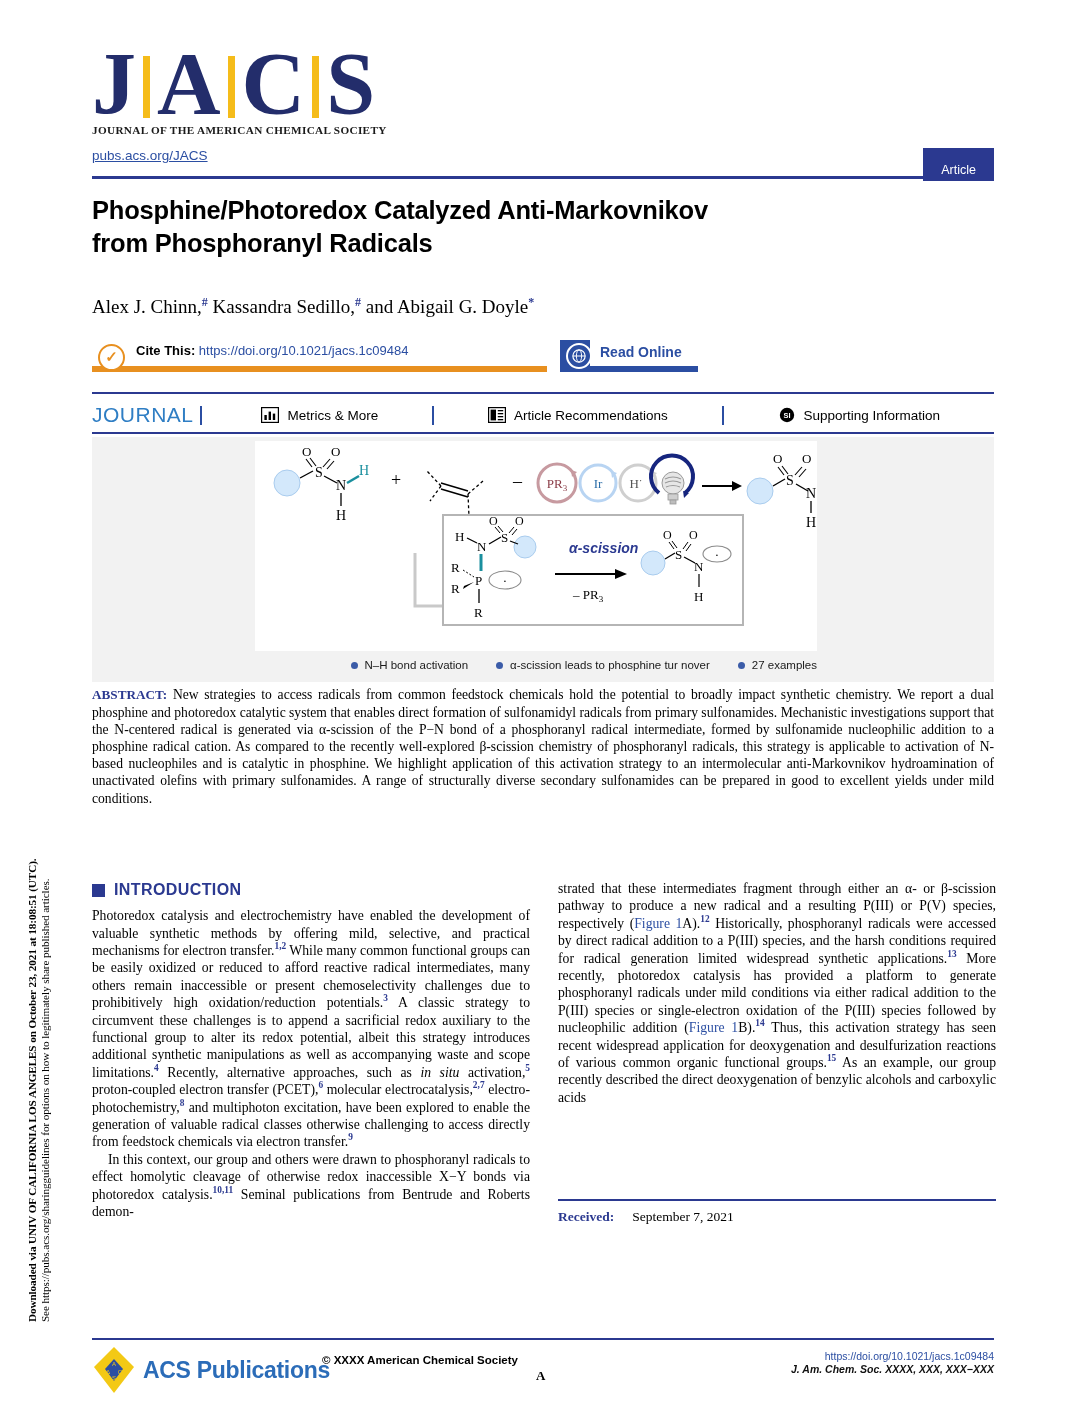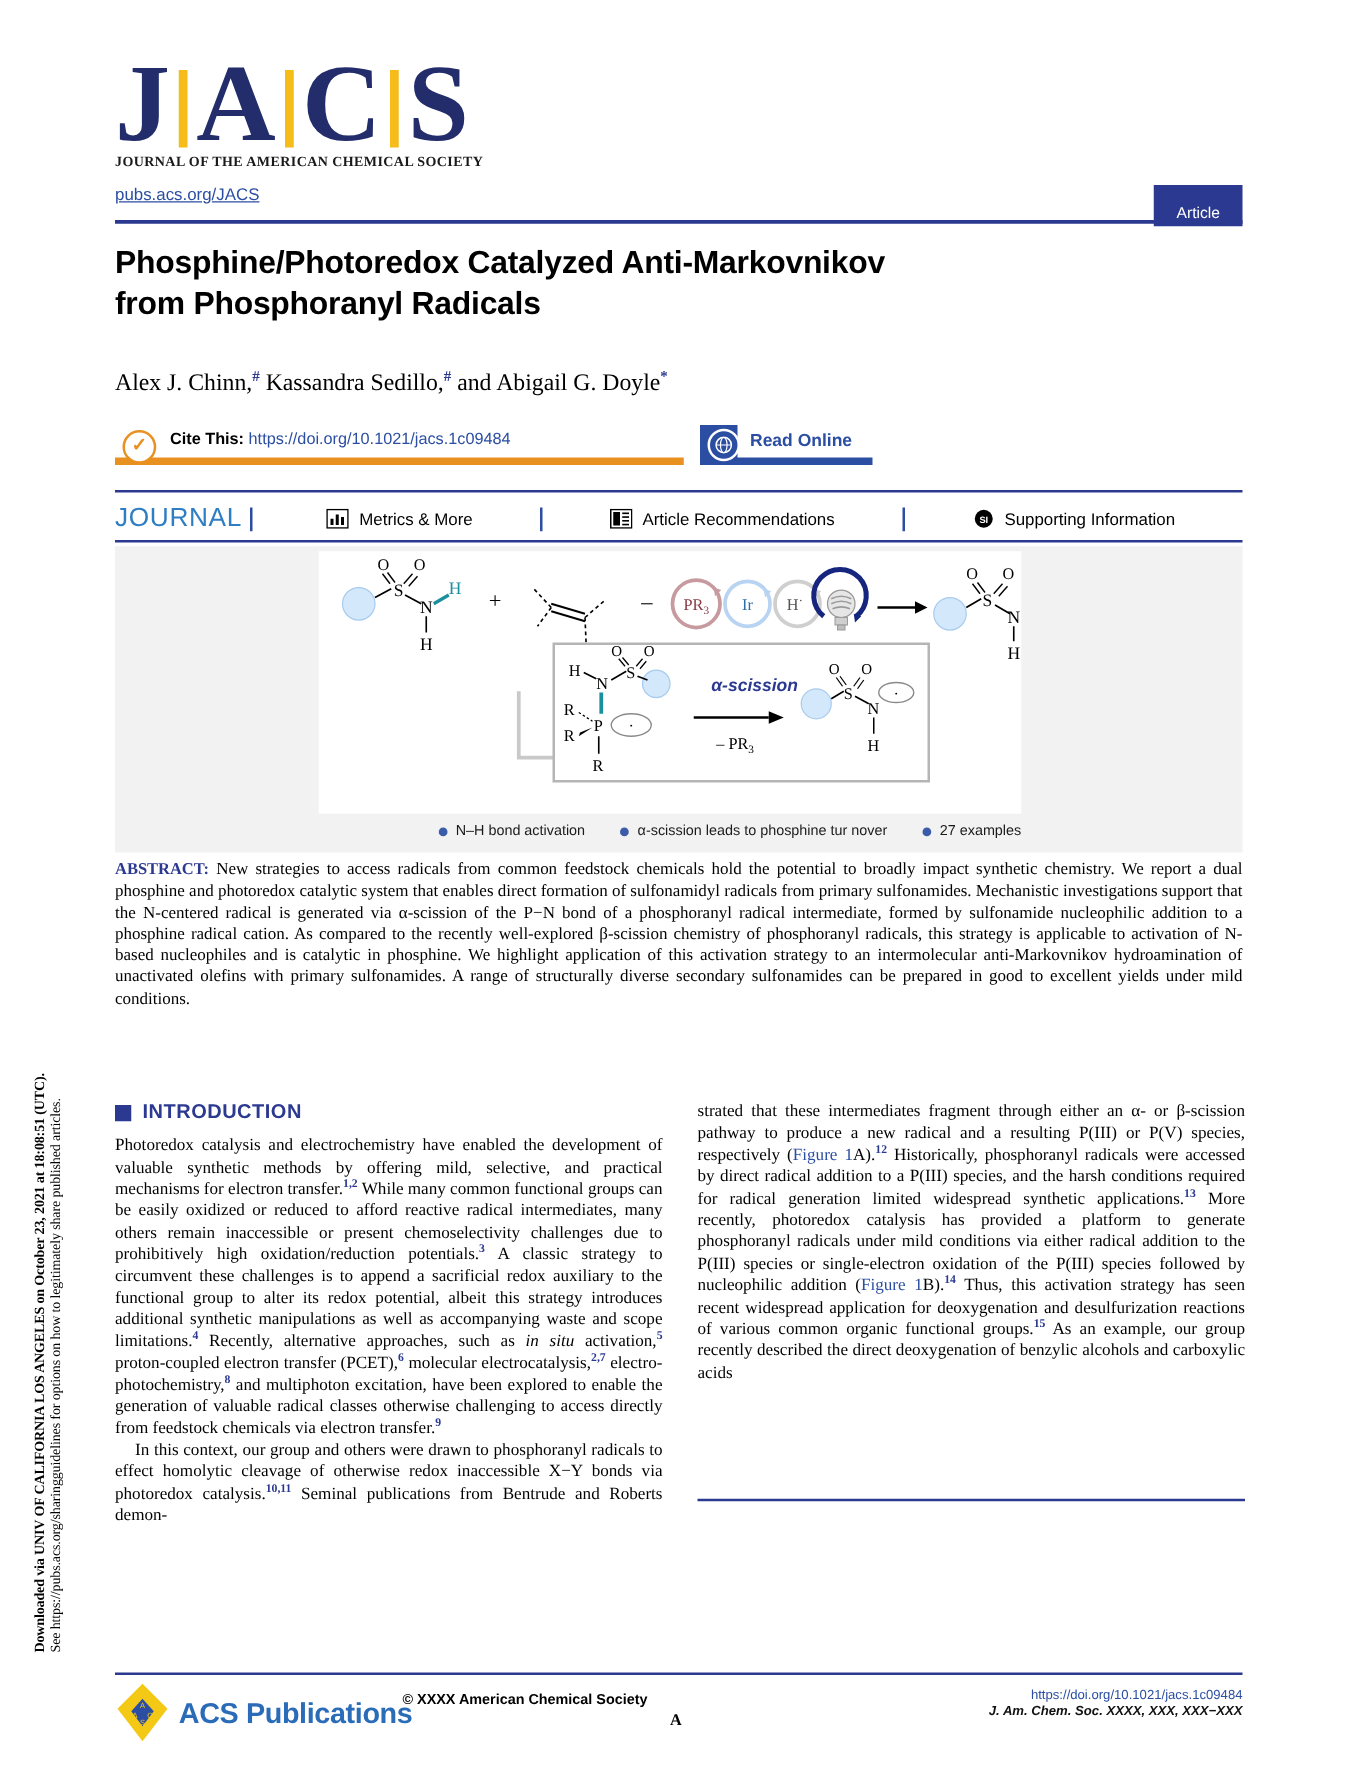--- a/index.html
+++ b/index.html
@@ -518,20 +518,23 @@
     </div>
     <p class="noindent"><span>Photoredox catalysis and electrochemistry have enabled the development of valuable synthetic methods by offering mild, selective, and practical mechanisms for electron transfer.</span><sup>1,2</sup><span> While many common functional groups can be easily oxidized or reduced to afford reactive radical intermediates, many others remain inaccessible or present chemoselectivity challenges due to prohibitively high oxidation/reduction potentials.</span><sup>3</sup><span> A classic strategy to circumvent these challenges is to append a sacrificial redox auxiliary to the functional group to alter its redox potential, albeit this strategy introduces additional synthetic manipulations as well as accompanying waste and scope limitations.</span><sup>4</sup><span> Recently, alternative approaches, such as </span><i>in situ</i><span> activation,</span><sup>5</sup><span> proton-coupled electron transfer (PCET),</span><sup>6</sup><span> molecular electrocatalysis,</span><sup>2,7</sup><span> electro-photochemistry,</span><sup>8</sup><span> and multiphoton excitation, have been explored to enable the generation of valuable radical classes otherwise challenging to access directly from feedstock chemicals via electron transfer.</span><sup>9</sup></p>
     <p><span>In this context, our group and others were drawn to phosphoranyl radicals to effect homolytic cleavage of otherwise redox inaccessible X−Y bonds via photoredox catalysis.</span><sup>10,11</sup><span> Seminal publications from Bentrude and Roberts demon-</span></p>
   </div>
 
   <div class="col right">
     <p class="noindent"><span>strated that these intermediates fragment through either an α- or β-scission pathway to produce a new radical and a resulting P(III) or P(V) species, respectively (</span><span class="lnk">Figure 1</span><span>A).</span><sup>12</sup><span> Historically, phosphoranyl radicals were accessed by direct radical addition to a P(III) species, and the harsh conditions required for radical generation limited widespread synthetic applications.</span><sup>13</sup><span> More recently, photoredox catalysis has provided a platform to generate phosphoranyl radicals under mild conditions via either radical addition to the P(III) species or single-electron oxidation of the P(III) species followed by nucleophilic addition (</span><span class="lnk">Figure 1</span><span>B).</span><sup>14</sup><span> Thus, this activation strategy has seen recent widespread application for deoxygenation and desulfurization reactions of various common organic functional groups.</span><sup>15</sup><span> As an example, our group recently described the direct deoxygenation of benzylic alcohols and carboxylic acids</span></p>
   </div>
 
   <div class="recv-rule"></div>
+  <div class="received">
+    <b>Received:</b><span class="rdate">September 7, 2021</span>
+  </div>
 
   <div class="footer-rule"></div>
   <div class="acs-pub">
     <svg class="acs-diamond" viewBox="0 0 44 50">
       <polygon points="22,2 42,22 22,48 2,22" fill="#f3c915"></polygon>
       <polygon points="22,14 31,24 22,36 13,24" fill="#2b4ea2"></polygon>
       <text x="22" y="21" font-size="6" fill="#f3c915" text-anchor="middle" font-family="Liberation Sans, sans-serif">A</text>
       <text x="16" y="29" font-size="6" fill="#f3c915" text-anchor="middle" font-family="Liberation Sans, sans-serif">∆</text>
       <text x="28" y="29" font-size="6" fill="#f3c915" text-anchor="middle" font-family="Liberation Sans, sans-serif">C</text>
       <text x="22" y="35" font-size="6" fill="#f3c915" text-anchor="middle" font-family="Liberation Sans, sans-serif">S</text>

